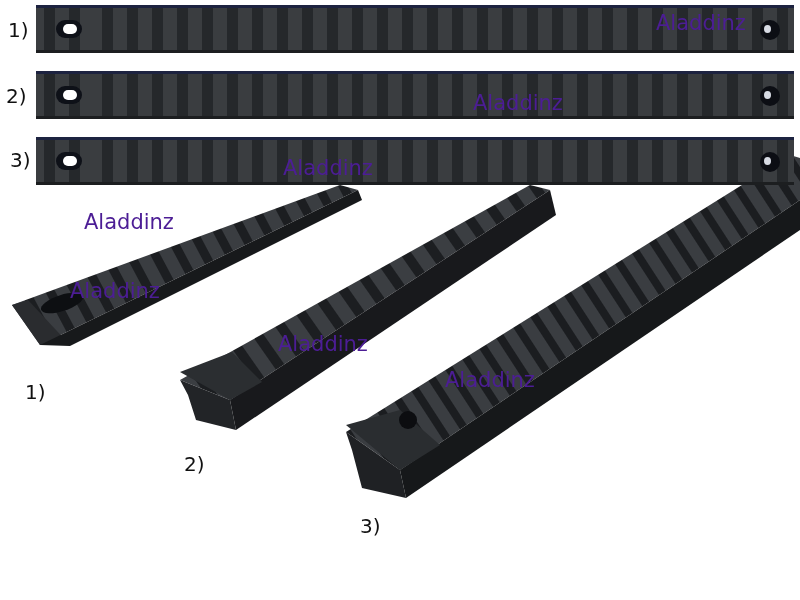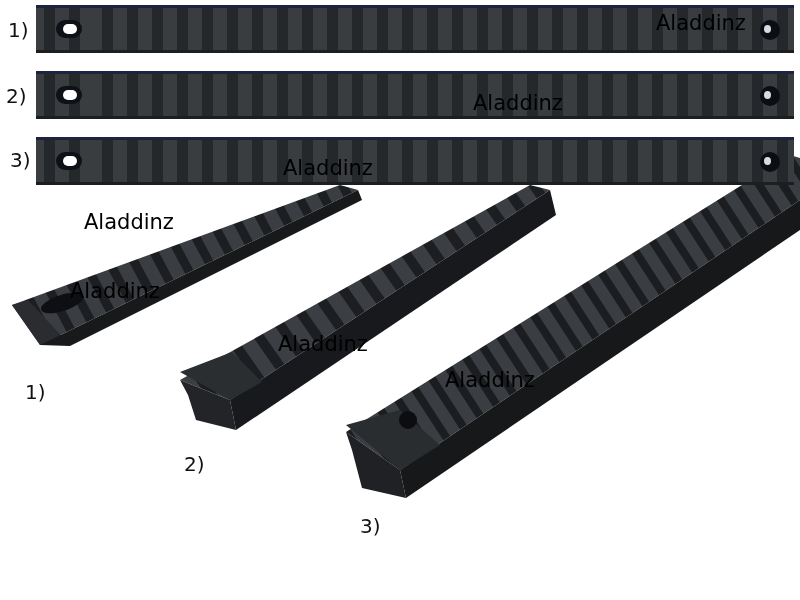--- a/index.html
+++ b/index.html
@@ -4,21 +4,21 @@
 <style>
   html, body { margin: 0; padding: 0; }
   body {
     width: 800px; height: 600px; background: #ffffff; position: relative; overflow: hidden;
     font-family: "DejaVu Sans", sans-serif;
   }
   .label {
     position: absolute; font-size: 20px; color: #111; font-family: "DejaVu Sans", sans-serif;
   }
   .watermark {
-    position: absolute; font-size: 21px; color: #000000; font-family: "DejaVu Sans", sans-serif;
+    position: absolute; font-size: 21px; color: #4c1d95; font-family: "DejaVu Sans", sans-serif;
     z-index: 10; white-space: nowrap;
   }
   .rail {
     position: absolute; left: 36px; width: 758px; height: 48px;
     background: #2e3134;
     border-top: 3px solid #1d2340;
     border-bottom: 3px solid #1c1e20;
     box-sizing: border-box;
     background-image:
       repeating-linear-gradient(90deg,

